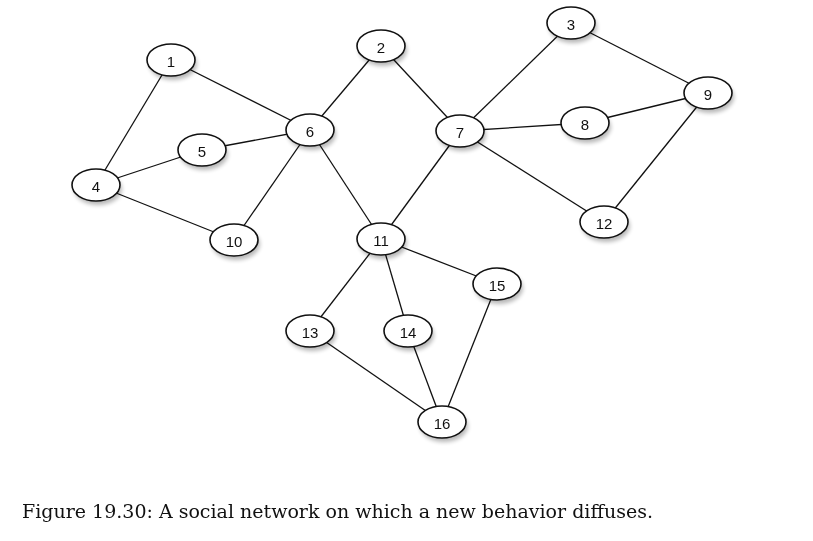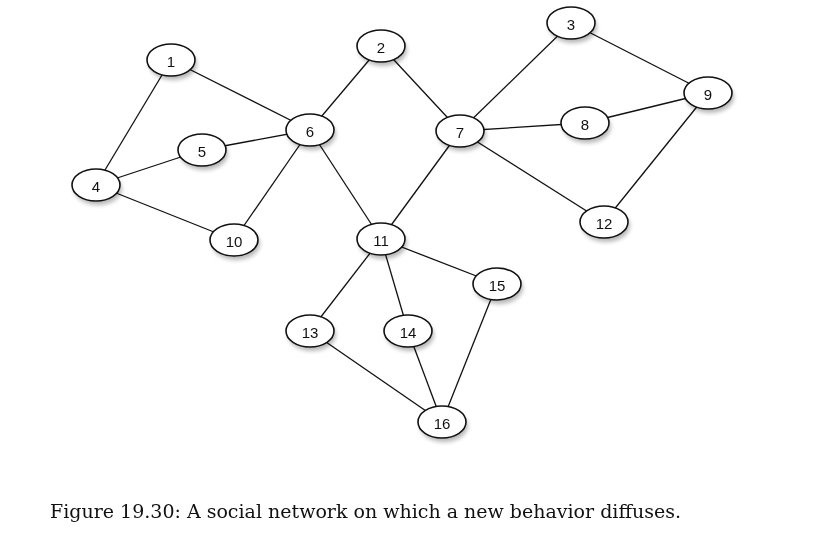--- a/index.html
+++ b/index.html
@@ -6,21 +6,21 @@
     body { width: 813px; height: 541px; position: relative; overflow: hidden; }
     #graph { position: absolute; left: 0; top: 0; width: 813px; height: 480px; }
     .edge { stroke: #111; stroke-width: 1.3; }
     .node-shape { fill: #ffffff; stroke: #111; stroke-width: 1.6; }
     .node-shadow { fill: #000; opacity: 0.28; filter: url(#blur); }
     .node-label { font-family: "Liberation Sans", sans-serif; font-size: 15px; fill: #111; text-anchor: middle; dominant-baseline: central; }
     .caption {
       position: absolute; left: 0; width: 675px; top: 500px;
       text-align: center;
       font-family: "DejaVu Serif", "Liberation Serif", serif;
-      font-size: 19px; color: #111; padding-left: 28px;
+      font-size: 19px; color: #111;
     }
   </style>
 </head>
 <body>
 
 <svg id="graph" xmlns="http://www.w3.org/2000/svg" width="813" height="480" viewBox="0 0 813 480">
   <defs>
     <filter id="blur" x="-30%" y="-30%" width="160%" height="160%">
       <feGaussianBlur stdDeviation="2.2"></feGaussianBlur>
     </filter>

